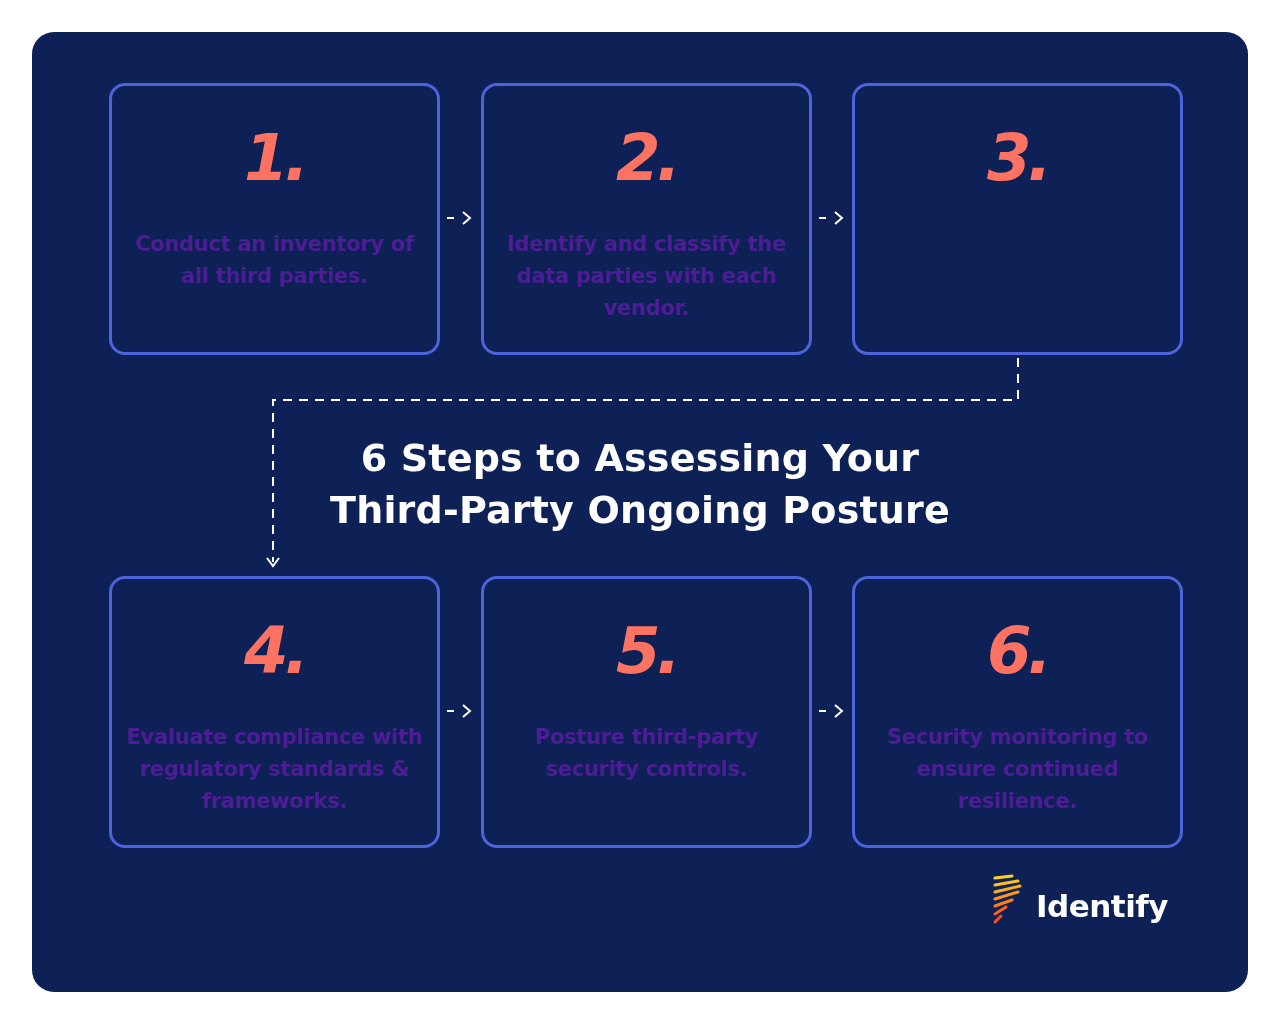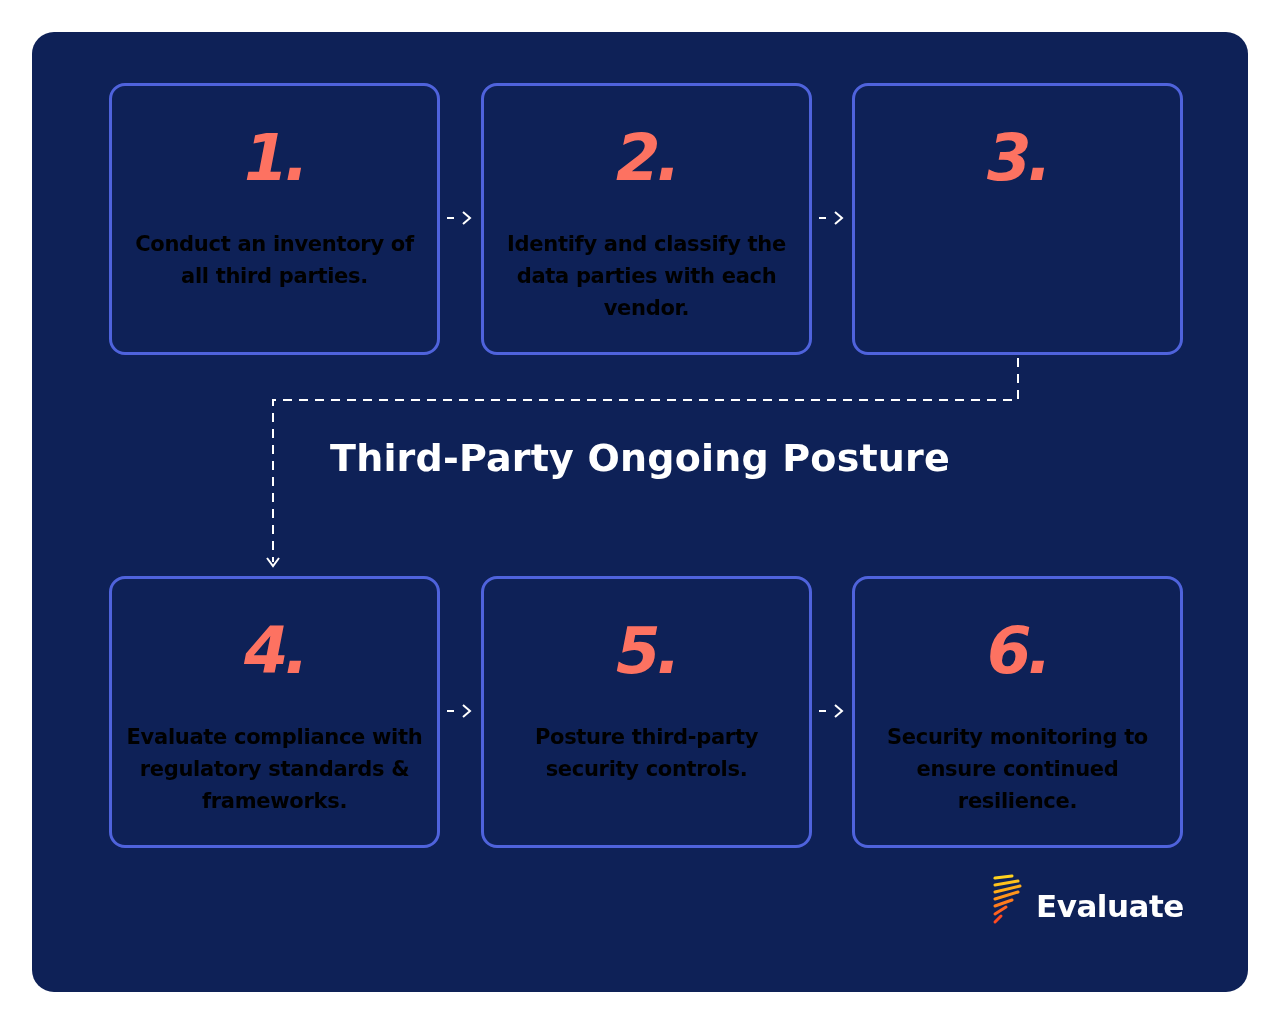--- a/index.html
+++ b/index.html
@@ -18,21 +18,21 @@
   }
   .step .num {
     margin-top: 40px;
     font-family: "DejaVu Sans", sans-serif;
     font-weight: bold; font-style: italic;
     font-size: 64px; line-height: 64px; letter-spacing: -4px;
     color: #fd7261;
   }
   .step .text {
     margin-top: 38px; width: 300px;
-    color: #000000; text-align: center;
+    color: #4c1d95; text-align: center;
     font-family: "DejaVu Sans", sans-serif; font-weight: bold;
     font-size: 21px; line-height: 32px; letter-spacing: -0.3px;
   }
 
   .arrow {
     position: absolute; width: 30px; height: 16px;
   }
 
   .title {
     position: absolute; left: 0; width: 1280px; top: 432px;
@@ -98,27 +98,28 @@
   <line x1="2" y1="8" x2="9" y2="8" stroke="#ffffff" stroke-width="2"></line>
   <polyline points="18,2 25,8 18,14" fill="none" stroke="#ffffff" stroke-width="2"></polyline>
 </svg>
 
 <svg class="connector" viewBox="0 0 1280 1024">
   <polyline points="1018,358 1018,400 273,400 273,562" fill="none" stroke="#ffffff" stroke-width="2" stroke-dasharray="9 7"></polyline>
   <polyline points="267,558 273,566 279,558" fill="none" stroke="#ffffff" stroke-width="2"></polyline>
 </svg>
 
 <div class="title">
+  <div>6 Steps to Assessing Your</div>
   <div>Third-Party Ongoing Posture</div>
 </div>
 
 <div class="logo">
   <svg width="36" height="56" viewBox="0 0 36 56">
     <line x1="3" y1="4" x2="20" y2="2" stroke="#ffd21f" stroke-width="3" stroke-linecap="round"></line>
     <line x1="3" y1="11" x2="26" y2="7" stroke="#ffc21c" stroke-width="3" stroke-linecap="round"></line>
     <line x1="3" y1="18" x2="28" y2="12" stroke="#ffae1a" stroke-width="3" stroke-linecap="round"></line>
     <line x1="3" y1="25" x2="26" y2="18" stroke="#ff951b" stroke-width="3" stroke-linecap="round"></line>
     <line x1="3" y1="32" x2="20" y2="26" stroke="#ff7c1d" stroke-width="3" stroke-linecap="round"></line>
     <line x1="3" y1="40" x2="14" y2="33" stroke="#ff621f" stroke-width="3" stroke-linecap="round"></line>
     <line x1="3" y1="48" x2="9" y2="42" stroke="#ff4a20" stroke-width="3" stroke-linecap="round"></line>
   </svg>
-  <span class="word">Evaluate</span>
+  <span class="word">Identify</span>
 </div>
 
 </body></html>

